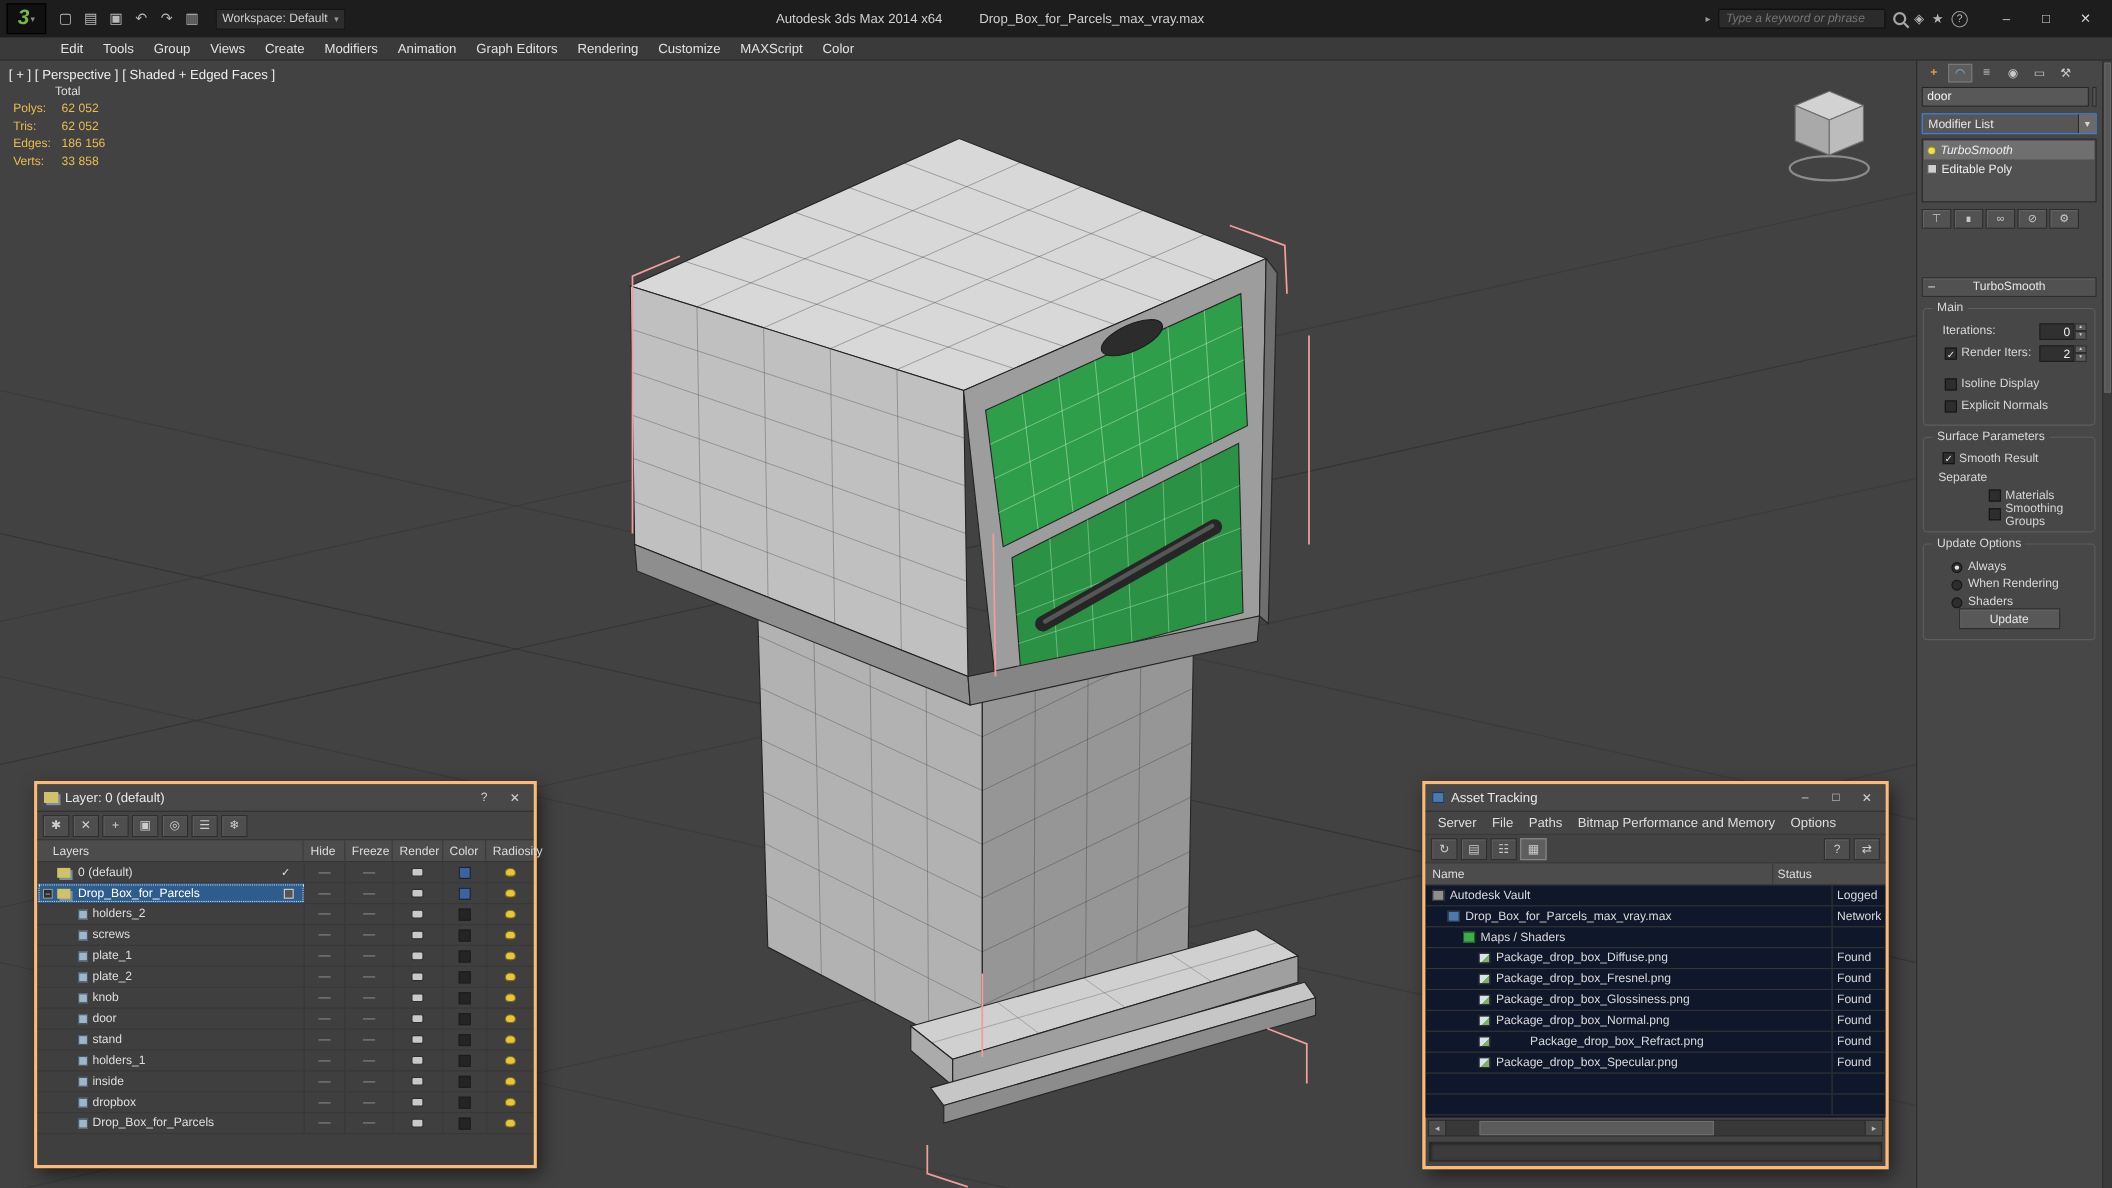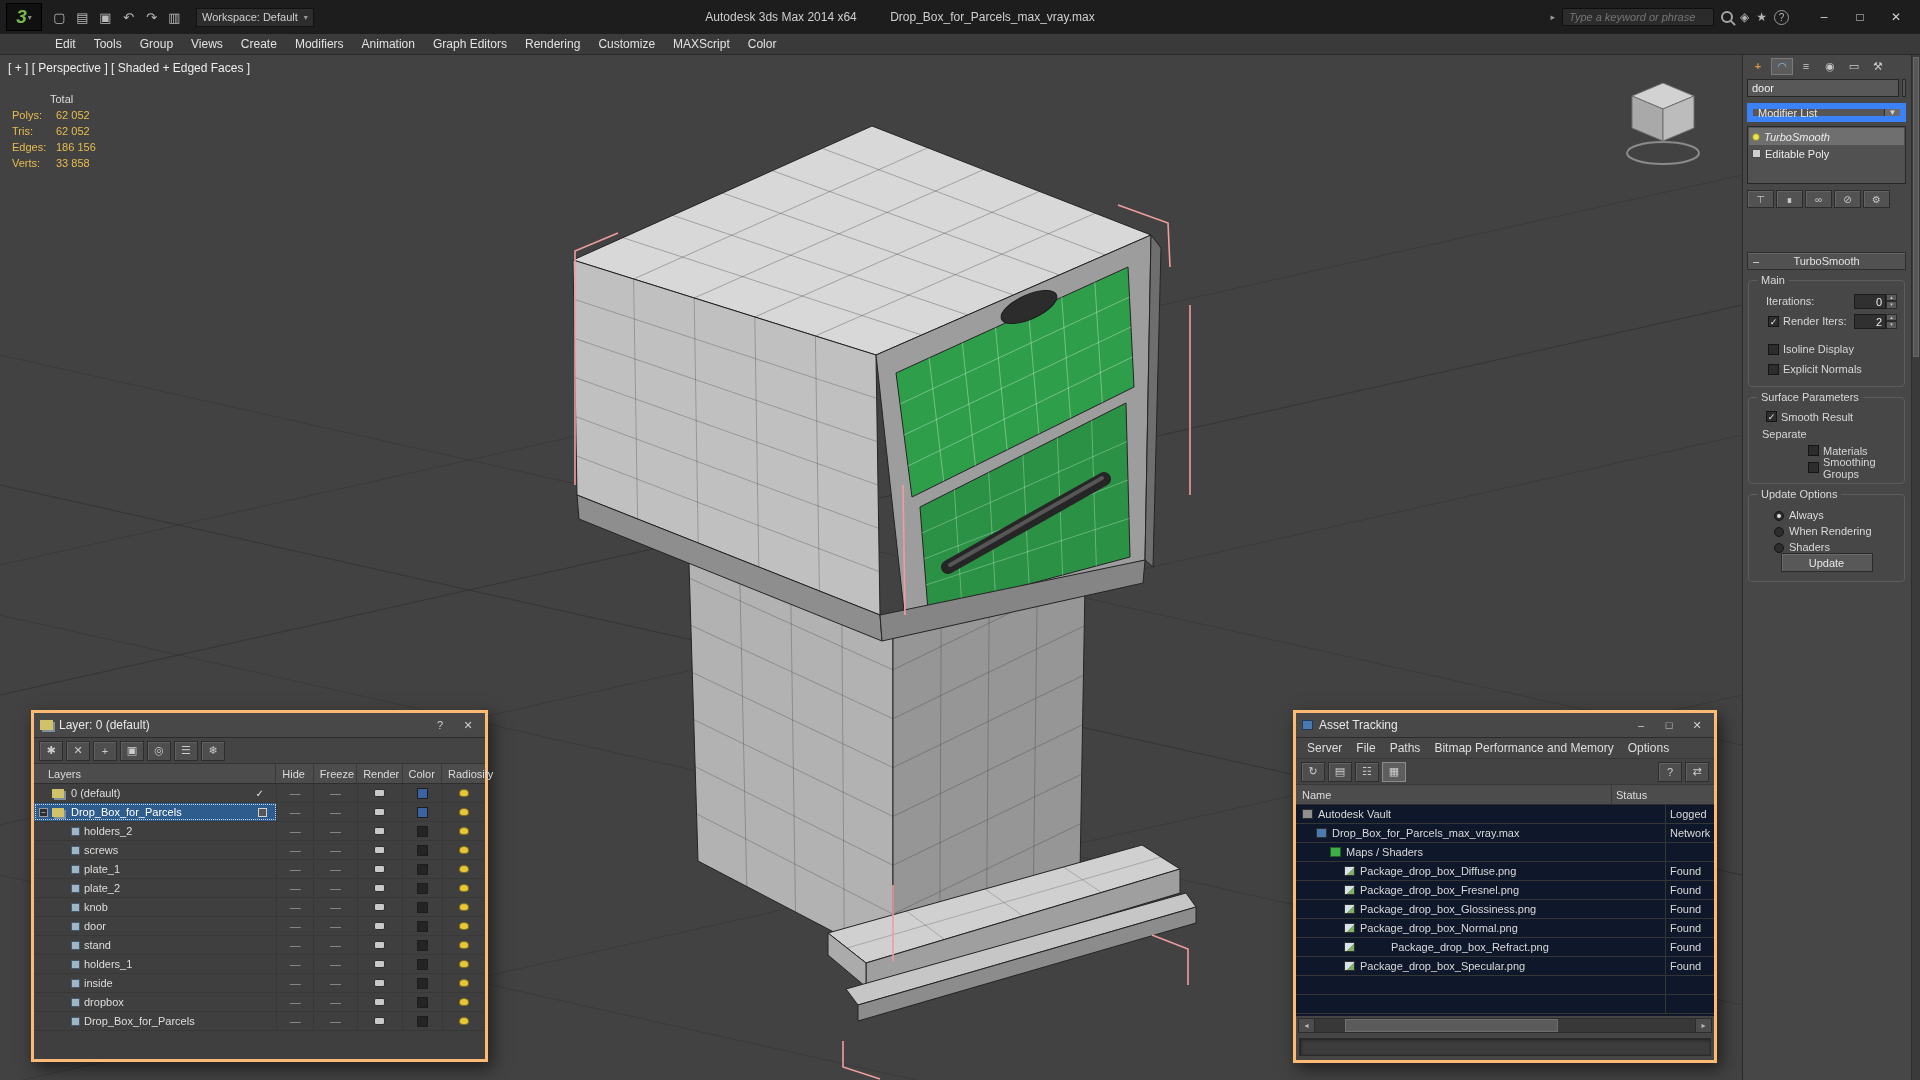--- a/index.html
+++ b/index.html
@@ -31,21 +31,21 @@
 
   
   .menubar{position:absolute;top:34px;left:0;right:0;height:21px;background:#3a3a3a;border-bottom:1px solid #2a2a2a;display:flex;align-items:center;padding-left:46px;font-size:12px;color:#e2e2e2;z-index:29}
   .menu-item{padding:0 9px;height:100%;display:flex;align-items:center;white-space:nowrap}
 
   
   .main{position:absolute;top:55px;left:0;right:0;bottom:0;display:flex}
   .viewport{position:relative;flex:1;background:#424242;overflow:hidden}
   #vp-svg{position:absolute;inset:0;width:100%;height:100%}
   .vp-label{position:absolute;left:8px;top:6px;font-size:12px;color:#ededed}
-  .stats{position:absolute;left:12px;top:36px;color:var(--stats);line-height:16px}
+  .stats{position:absolute;left:12px;top:20px;color:var(--stats);line-height:16px}
   .stats .total{padding-left:38px;color:#dcdcdc}
   .stat-row{display:flex}
   .sk{width:44px}
   .viewcube{position:absolute;right:36px;top:20px;width:86px;height:96px}
 
   
   .dlg{position:absolute;background:#454545;border:3px solid #fdba74;box-shadow:4px 6px 16px rgba(0,0,0,.55);display:flex;flex-direction:column;z-index:10}
   .dlg-title{height:25px;background:#484848;border-bottom:1px solid #2c2c2c;display:flex;align-items:center;gap:6px;padding:0 6px;color:#e8e8e8;font-size:12px;flex:none}
   .spacer{flex:1}
   .dlg-btn{width:22px;height:18px;display:flex;align-items:center;justify-content:center;color:#cfcfcf;font-size:11px}
@@ -108,21 +108,21 @@
   .cp-scroll{position:absolute;right:0;top:0;bottom:0;width:9px;background:#3a3a3a;border-left:1px solid #2e2e2e}
   .cp-thumb{position:absolute;top:2px;left:1px;right:1px;height:300px;background:#575757;border:1px solid #676767}
   .cp-tabs{height:20px;display:flex;align-items:center;gap:2px;padding:2px 4px 0}
   .cp-tab{width:22px;height:17px;display:flex;align-items:center;justify-content:center;font-size:11px;color:#c9c9c9}
   .cp-tab.active{background:#5c5c5c;border:1px solid #7a7a7a}
   .cp-tab.t-create{color:#e09340;font-weight:bold}
   .cp-tab.t-modify{color:#7fb0dc;font-weight:bold}
   .cp-namerow{margin:4px 4px 0;display:flex;gap:3px}
   .obj-name{flex:1;height:18px;background:#585858;border:1px solid #262626;color:#f2f2f2;font-size:11px;padding:0 4px;outline:none;font-family:inherit}
   .name-side{width:14px;height:18px;background:#555;border:1px solid #2a2a2a}
-  .cp-combo{margin:6px 4px 0;height:19px;background:#565656;border:6px solid #3b82f6;display:flex;align-items:center;padding-left:5px;color:#e6e6e6}
+  .cp-combo{margin:6px 4px 0;height:19px;background:#565656;border:1px solid #3b82f6;display:flex;align-items:center;padding-left:5px;color:#e6e6e6}
   .combo-arrow{margin-left:auto;width:16px;height:100%;background:#6a6a6a;border-left:1px solid #2c2c2c;display:flex;align-items:center;justify-content:center;font-size:8px;color:#d5d5d5}
   .cp-stack{margin:4px 4px 0;height:58px;background:#515151;border:1px solid #272727;padding:1px;overflow:hidden}
   .stack-item{height:17px;display:flex;align-items:center;gap:4px;padding-left:3px;color:#ececec}
   .stack-item.selected{background:#6f6f6f;font-style:italic}
   .stack-ic.bulb{width:8px;height:8px;border-radius:50%;background:#eae24e;border:1px solid #8a842a}
   .stack-ic.poly{width:9px;height:9px;background:#cfcfcf;border:1px solid #4a4a4a}
   .cp-stackbtns{margin:6px 4px 0;display:flex;gap:2px}
   .stack-btn{width:27px;height:18px;background:#525252;border:1px solid #2c2c2c;box-shadow:inset 1px 1px 0 #646464;display:flex;align-items:center;justify-content:center;font-size:10px;color:#c6c6c6}
   .rollout-header{margin:44px 4px 0;height:18px;background:#515151;border:1px solid #2e2e2e;box-shadow:inset 0 1px 0 #656565;display:flex;align-items:center;color:#e3e3e3}
   .rollout-header .minus{width:16px;text-align:center}

